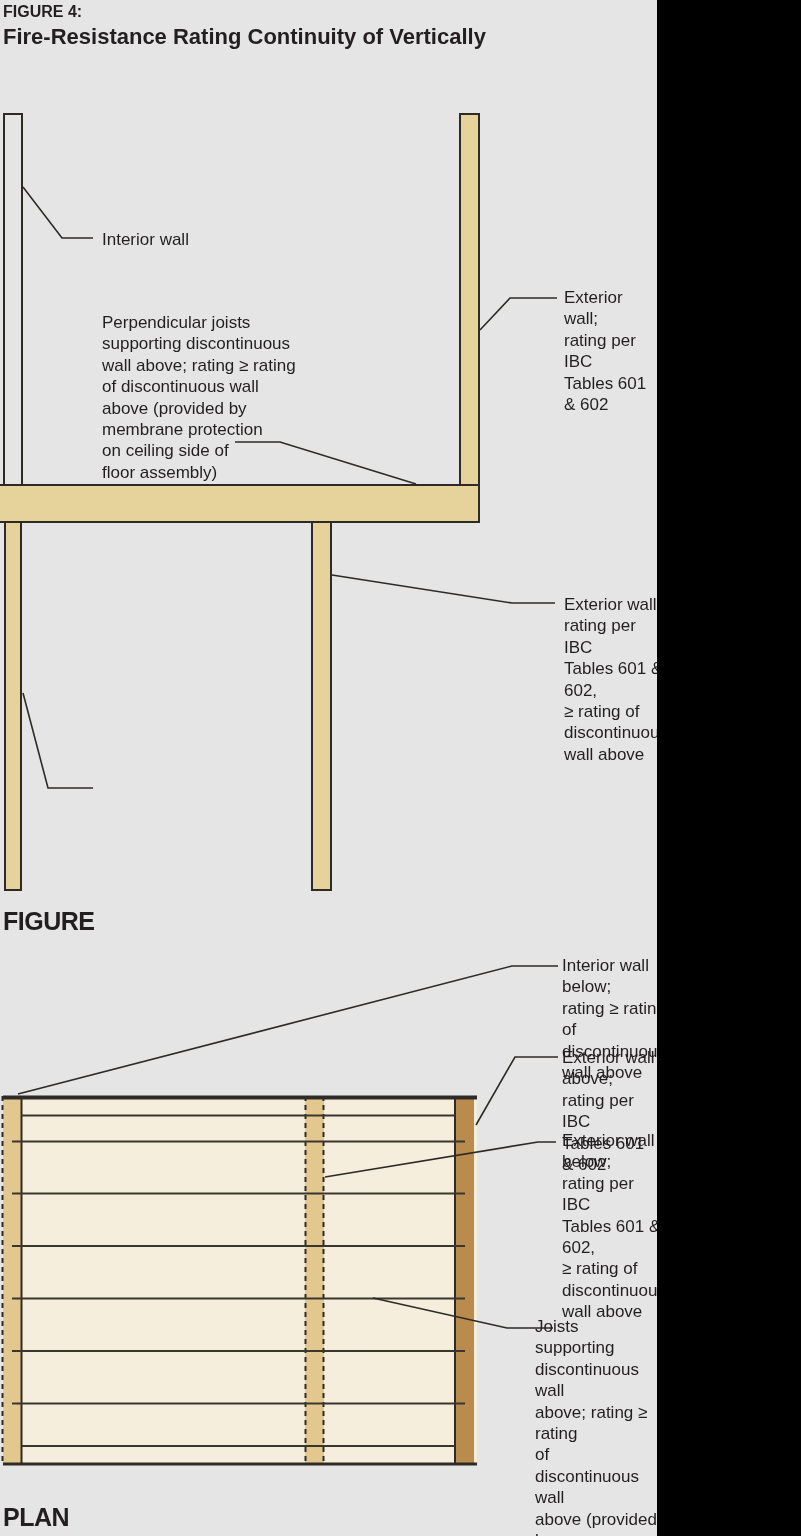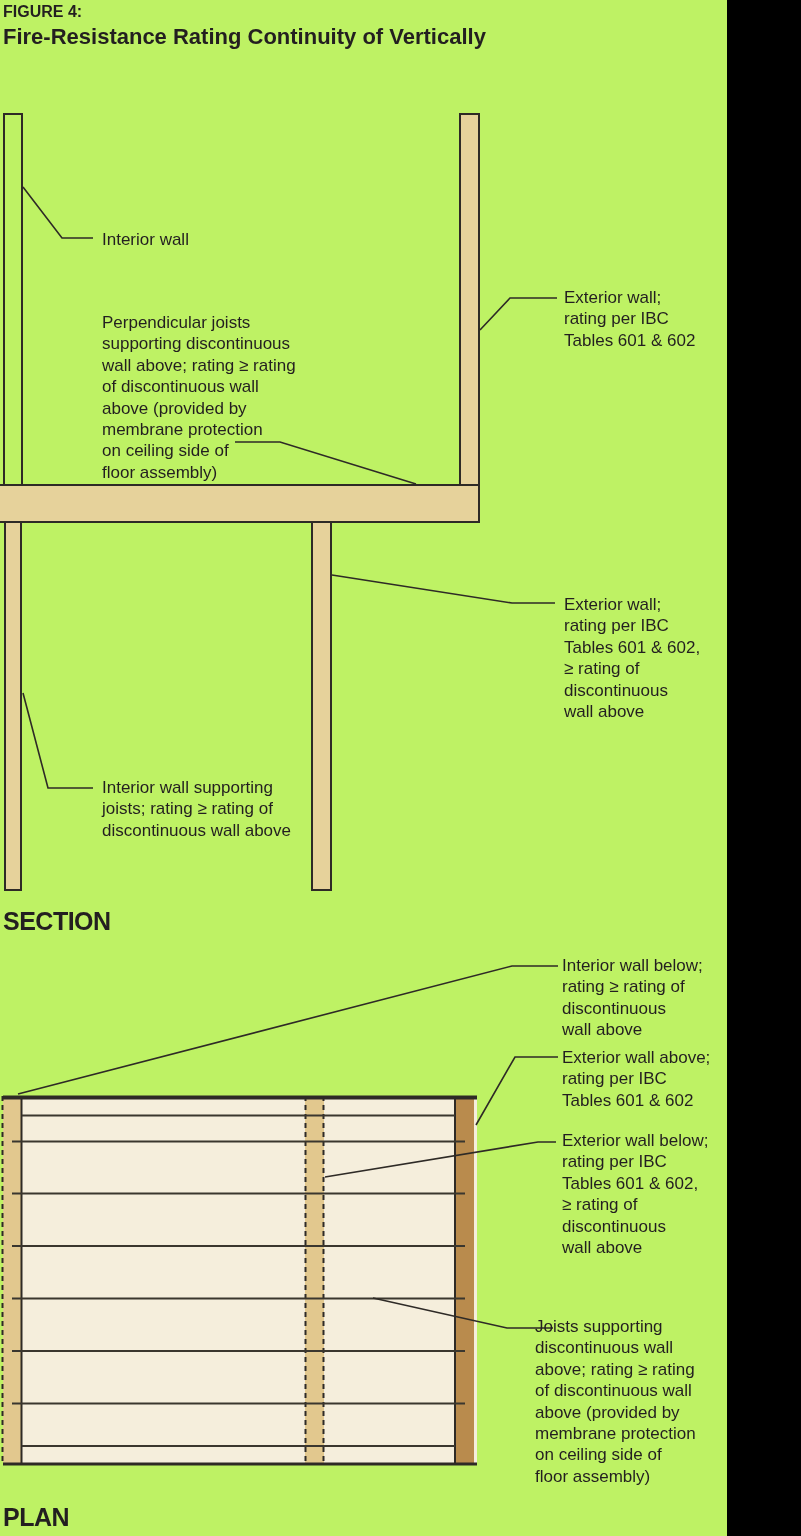--- a/index.html
+++ b/index.html
@@ -1,17 +1,17 @@
 <!DOCTYPE html>
 <html><head>
 <meta charset="utf-8">
 <style>
   html,body{margin:0;padding:0;background:#000;}
   #canvas{
-    position:relative;width:727px;height:1536px;background:#bef264;overflow:hidden;
+    position:relative;width:657px;height:1536px;background:#e5e5e5;overflow:hidden;
     font-family:"Liberation Sans",sans-serif;
   }
   #diagram-svg{position:absolute;left:0;top:0;}
   .txt{
     position:absolute;color:#231F20;white-space:pre-line;
     font:17px/21.4px "Liberation Sans",sans-serif;
   }
   .title1{font:bold 16px/19px "Liberation Sans",sans-serif;}
   .title2{font:bold 22px/26px "Liberation Sans",sans-serif;}
   .caption{font:bold 25px/26px "Liberation Sans",sans-serif;letter-spacing:-0.5px;}
@@ -78,25 +78,22 @@
 floor assembly)</div>
   <div class="txt" style="left:564px;top:287px;">Exterior wall;
 rating per IBC
 Tables 601 &amp; 602</div>
   <div class="txt" style="left:564px;top:594px;">Exterior wall;
 rating per IBC
 Tables 601 &amp; 602,
 ≥ rating of
 discontinuous
 wall above</div>
-  <div class="txt" style="left:102px;top:777px;">Interior wall supporting
-joists; rating ≥ rating of
-discontinuous wall above</div>
 
-  <div class="txt caption" style="left:3px;top:908px;">SECTION</div>
+  <div class="txt caption" style="left:3px;top:908px;">FIGURE</div>
 
   <div class="txt" style="left:562px;top:955px;">Interior wall below;
 rating ≥ rating of
 discontinuous
 wall above</div>
   <div class="txt" style="left:562px;top:1047px;">Exterior wall above;
 rating per IBC
 Tables 601 &amp; 602</div>
   <div class="txt" style="left:562px;top:1130px;">Exterior wall below;
 rating per IBC

